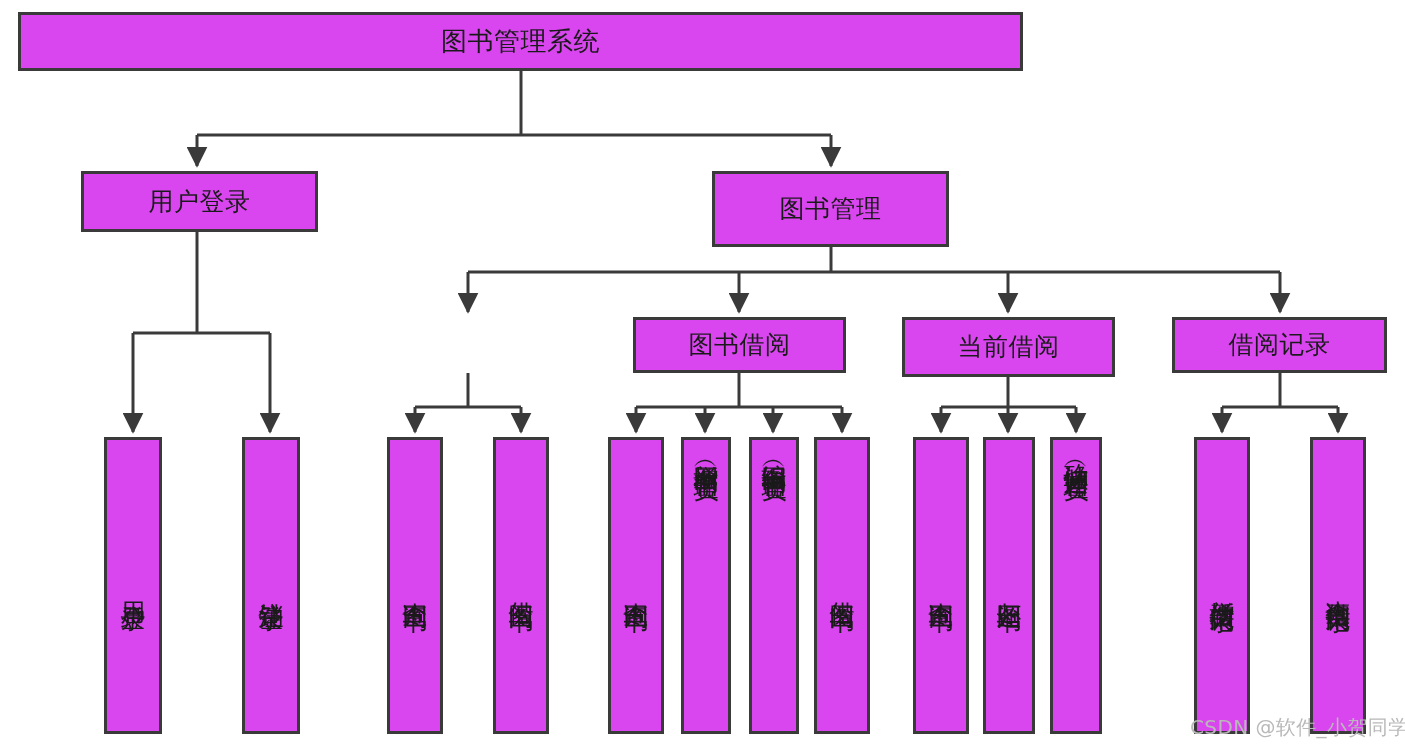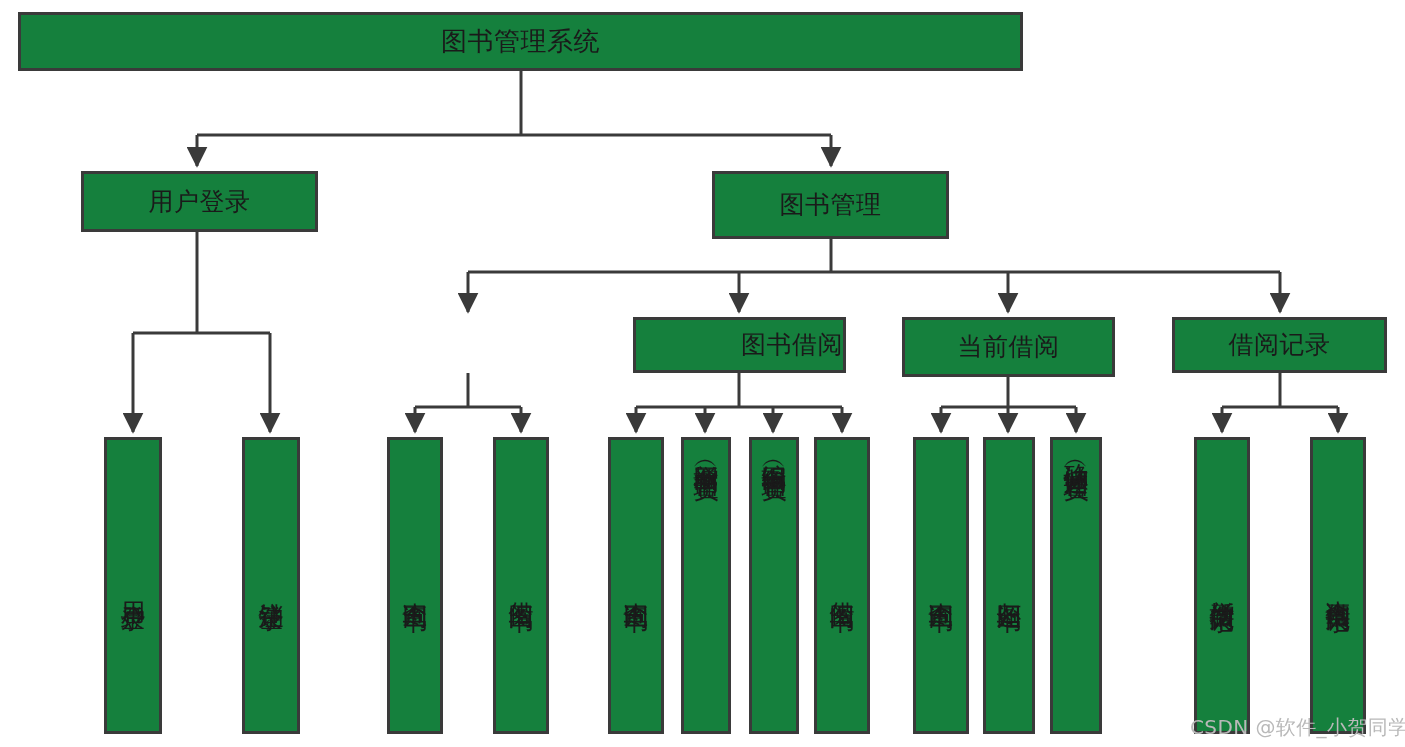--- a/index.html
+++ b/index.html
@@ -26,21 +26,21 @@
     position: absolute;
     left: 0;
     top: 0;
     width: 1405px;
     height: 747px;
     pointer-events: none;
   }
   .node {
     position: absolute;
     box-sizing: border-box;
-    background: #15803d;
+    background: #d946ef;
     border: 3px solid #3a3a3a;
     display: flex;
     align-items: center;
     justify-content: center;
     color: #1a1a1a;
     z-index: 2;
   }
   .node-label {
     display: block;
     text-align: center;
@@ -137,25 +137,25 @@
     </g>
   </svg>
 
   <div class="node horiz root" style="left:18px; top:12px; width:1005px; height:59px;">
     <span class="node-label">图书管理系统</span>
   </div>
 
   <div class="node horiz" style="left:81px; top:171px; width:237px; height:61px;">
     <span class="node-label">用户登录</span>
   </div>
-  <div class="node horiz" style="left:712px; top:171px; width:237px; height:68px;">
+  <div class="node horiz" style="left:712px; top:171px; width:237px; height:76px;">
     <span class="node-label">图书管理</span>
   </div>
 
-  <div class="node horiz" style="left:633px; top:317px; width:213px; height:56px;justify-content:flex-end;">
+  <div class="node horiz" style="left:633px; top:317px; width:213px; height:56px;">
     <span class="node-label">图书借阅</span>
   </div>
   <div class="node horiz" style="left:902px; top:317px; width:213px; height:60px;">
     <span class="node-label">当前借阅</span>
   </div>
   <div class="node horiz" style="left:1172px; top:317px; width:215px; height:56px;">
     <span class="node-label">借阅记录</span>
   </div>
 
   <div class="node leaf centered" style="left:104px; top:437px; width:58px; height:297px;">

